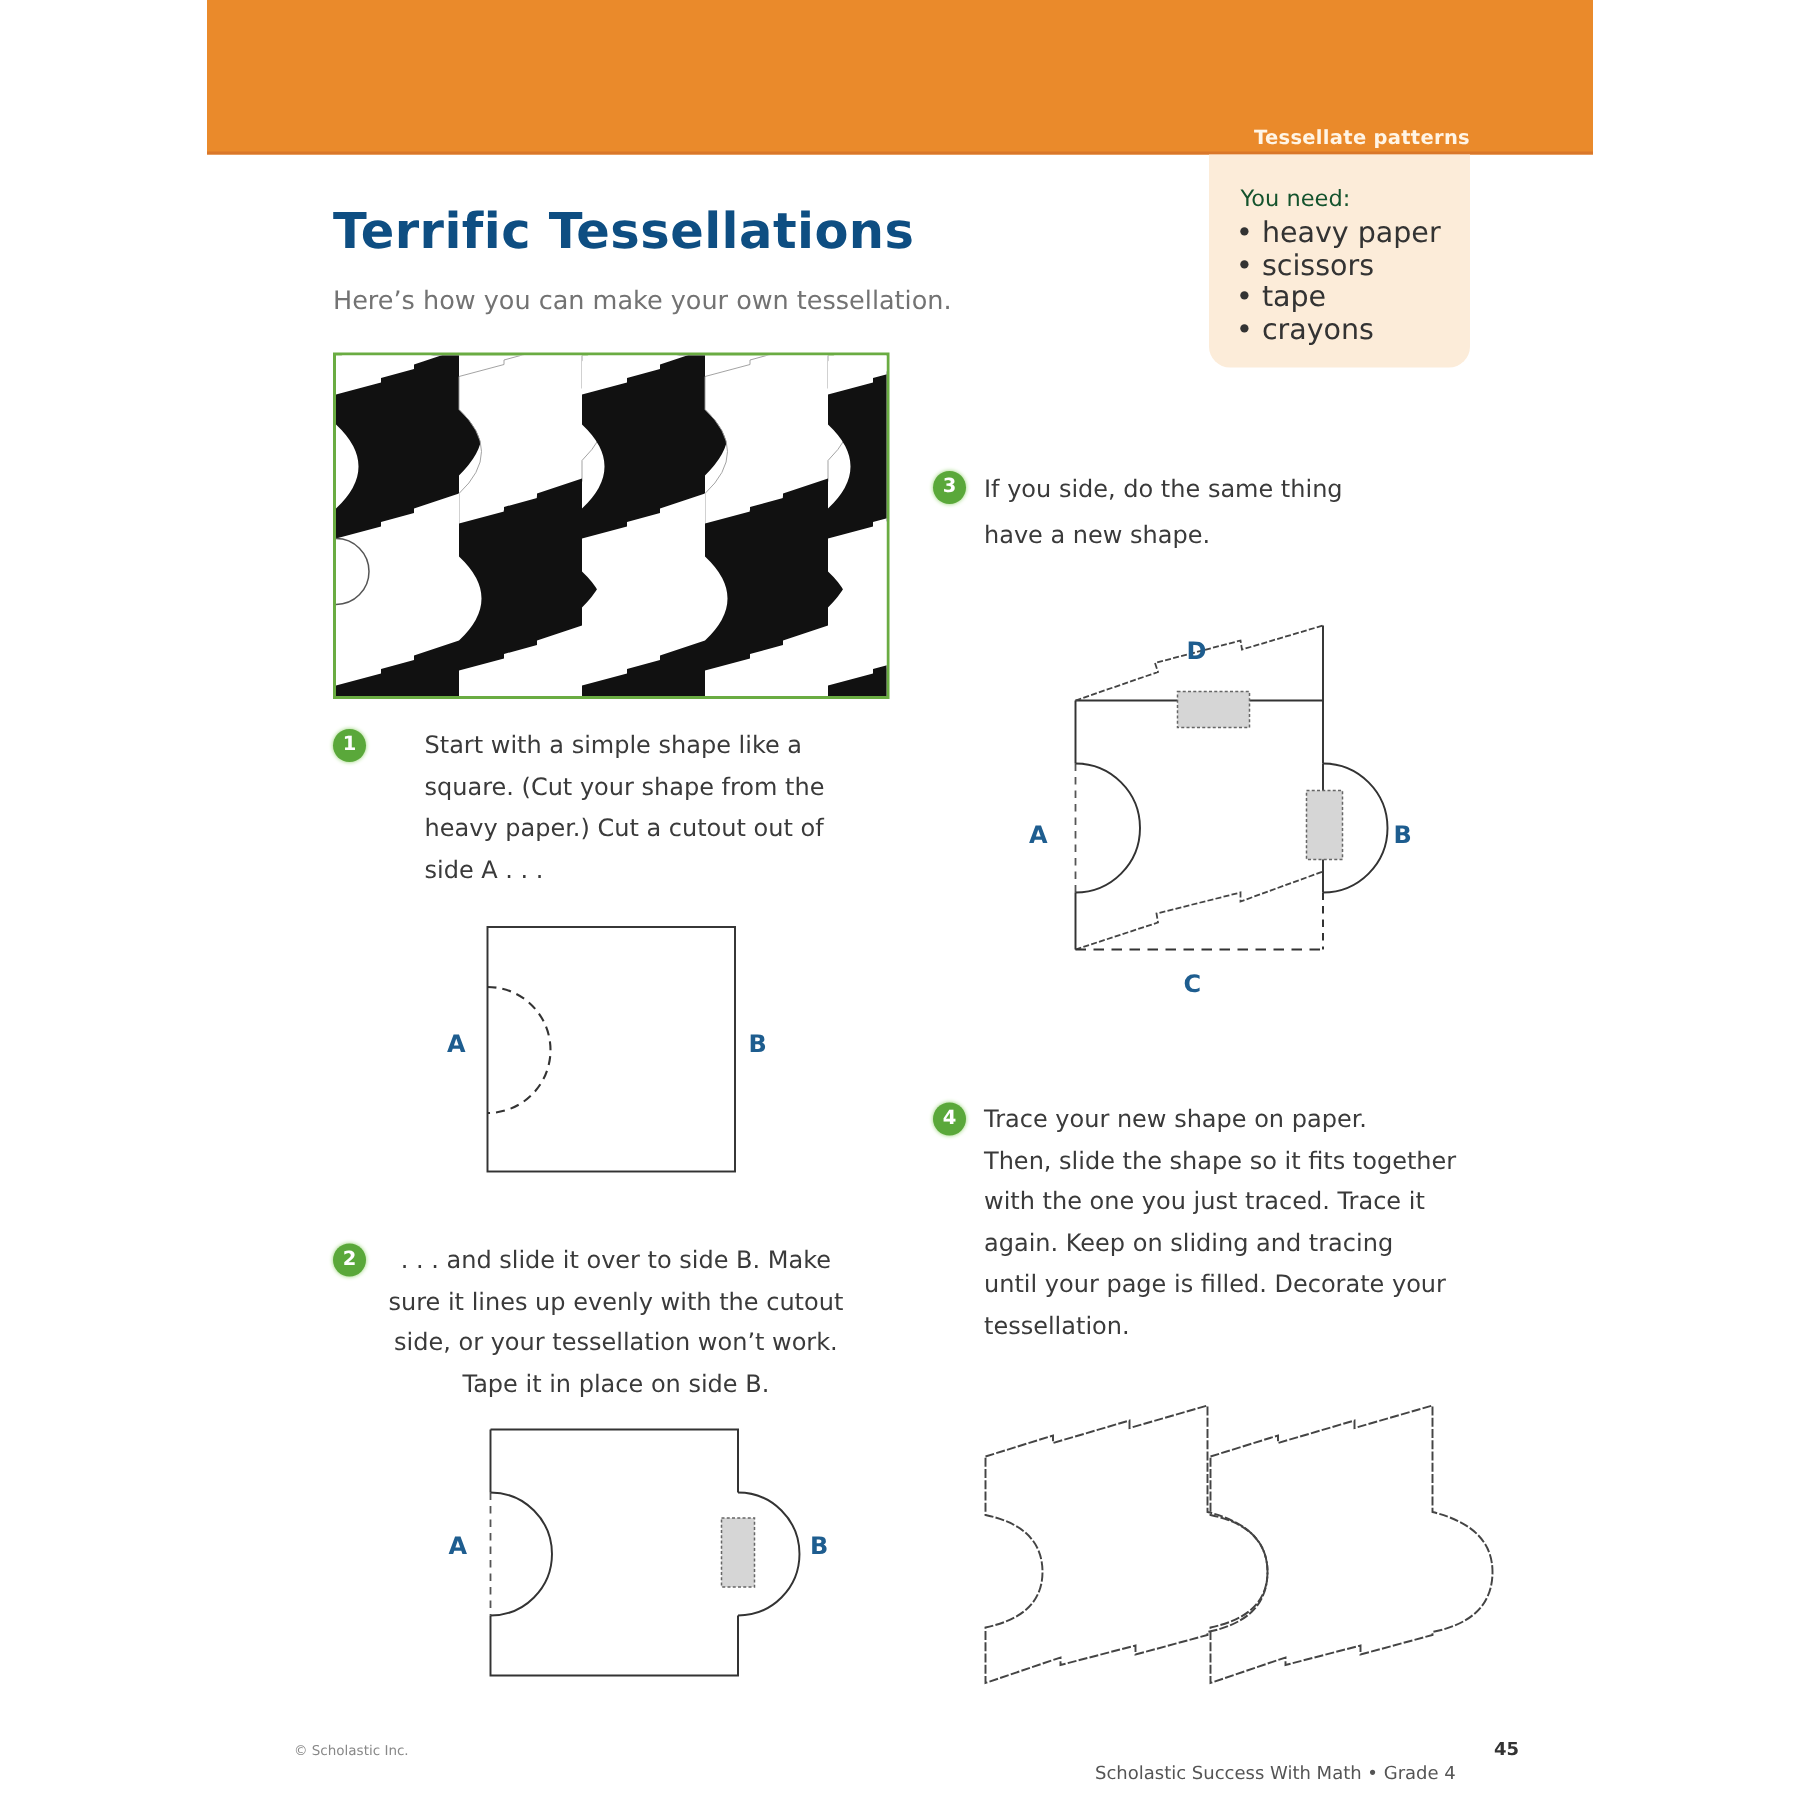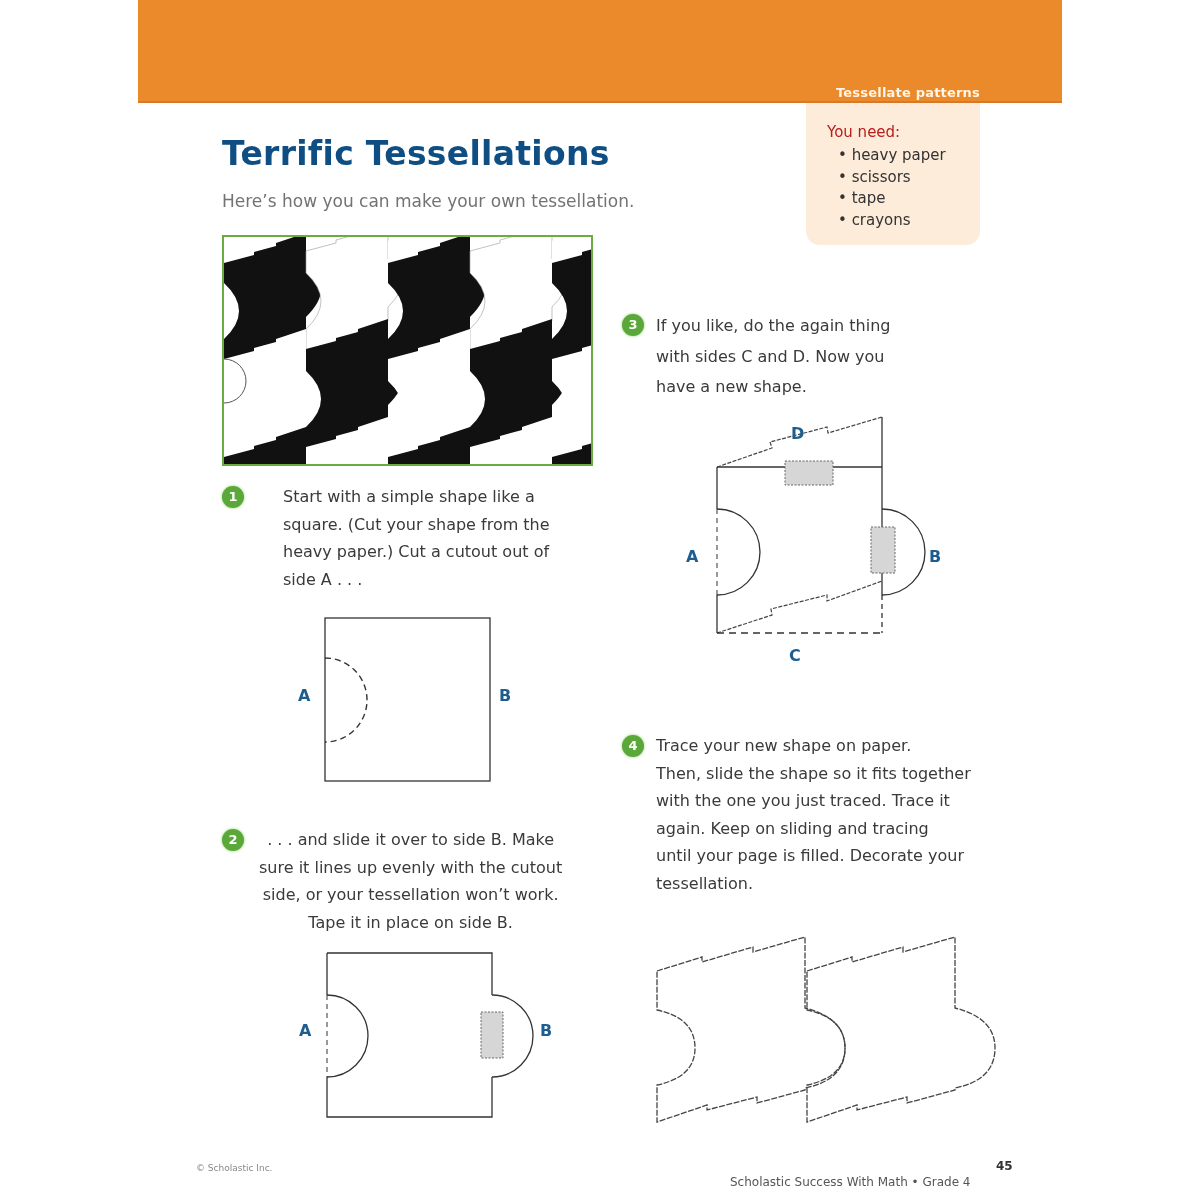--- a/index.html
+++ b/index.html
@@ -1,22 +1,22 @@
 <!DOCTYPE html>
 <html><head>
 <meta charset="utf-8">
 <style>
   html, body { margin:0; padding:0; background:#ffffff; }
   body { width:1200px; height:1200px; position:relative; overflow:hidden; font-family:"DejaVu Sans", sans-serif; color:#3a3a3a; }
   .abs { position:absolute; }
   .header-band { left:138px; top:0; width:924px; height:101px; background:#ea8a2b; border-bottom:2px solid #d9772a; }
   .header-label { left:0; right:0; top:64px; text-align:right; padding-right:82px; color:#fff5e6; font-weight:bold; font-size:13px; letter-spacing:0.2px;margin-top:21px; }
   .supplies { left:806px; top:103px; width:174px; height:142px; background:#fcecd9; border-radius:0 0 14px 14px; }
-  .supplies-title { left:21px; top:20px; font-size:15px; color:#b91c1c; }
-  .supplies ul { position:absolute; left:32px; top:42px; margin:0; padding:0; list-style:none; font-size:15px; color:#333; line-height:21.5px; }
+  .supplies-title { left:21px; top:20px; font-size:15px; color:#14532d; }
+  .supplies ul { position:absolute; left:18px; top:42px; margin:0; padding:0; list-style:none; font-size:19px; color:#333; line-height:21.5px; }
   .supplies li::before { content:"• "; }
   .page-title { left:222px; top:134px; font-size:33px; font-weight:bold; color:#0e4e82; letter-spacing:0.3px; }
   .intro { left:222px; top:191px; font-size:17px; color:#737373; }
   .tess { left:222px; top:235px; width:371px; height:231px; border:2px solid #6aac42; box-sizing:border-box; background:#fff; }
   .step-num { width:22px; height:22px; border-radius:50%; background:#5aa83a; color:#fff; font-size:13px; font-weight:bold; text-align:center; line-height:22px; box-shadow:0 0 3px #8fd06a; }
   .step-text { font-size:16px; line-height:27.5px; color:#3a3a3a; }
   .label { color:#1e5d8f; font-size:16px; font-weight:bold; }
   .footer-left { left:196px; top:1163px; font-size:9px; color:#888; }
   .footer-right { left:730px; top:1159px; font-size:12px; color:#555;margin-top:16px; }
   .footer-page { left:996px; top:1159px; font-size:12px; font-weight:bold; color:#333; }
@@ -110,22 +110,21 @@
   <line x1="37" y1="50" x2="37" y2="132" stroke="#555" stroke-width="1.2" stroke-dasharray="5,4"></line>
   <path d="M37,50 A41,41 0 0 1 37,132" fill="none" stroke="#333" stroke-width="1.3"></path>
   <path d="M202,50 A41,41 0 0 1 202,132" fill="none" stroke="#333" stroke-width="1.3"></path>
   <rect x="191" y="67" width="22" height="46" fill="#d6d6d6" stroke="#666" stroke-width="1" stroke-dasharray="2,1.5"></rect>
 </svg>
 <div class="abs label" style="left:299px;top:1021px;">A</div>
 <div class="abs label" style="left:540px;top:1021px;">B</div>
 
 <div class="abs step-num" style="left:622px;top:314px;">3</div>
 <div class="abs step-text" style="left:656px;top:311px;line-height:30.5px;">
-  <div>If you like, do the again thing</div>
-  <div>with sides C and D. Now you</div>
+  <div>If you side, do the same thing</div>
   <div>have a new shape.</div>
 </div>
 
 <svg class="abs" style="left:675px;top:415px;" width="280" height="260" viewBox="0 0 280 260">
 
   <line x1="42" y1="52" x2="110" y2="52" stroke="#333" stroke-width="1.3"></line>
   <line x1="158" y1="52" x2="207" y2="52" stroke="#333" stroke-width="1.3"></line>
   <rect x="110" y="46" width="48" height="24" fill="#d6d6d6" stroke="#666" stroke-width="1" stroke-dasharray="2,1.5"></rect>
 
   <path d="M42,52 L97,33 L95,27 L152,12 L153,18 L207,2" fill="none" stroke="#444" stroke-width="1.2" stroke-dasharray="4,1.5"></path>

